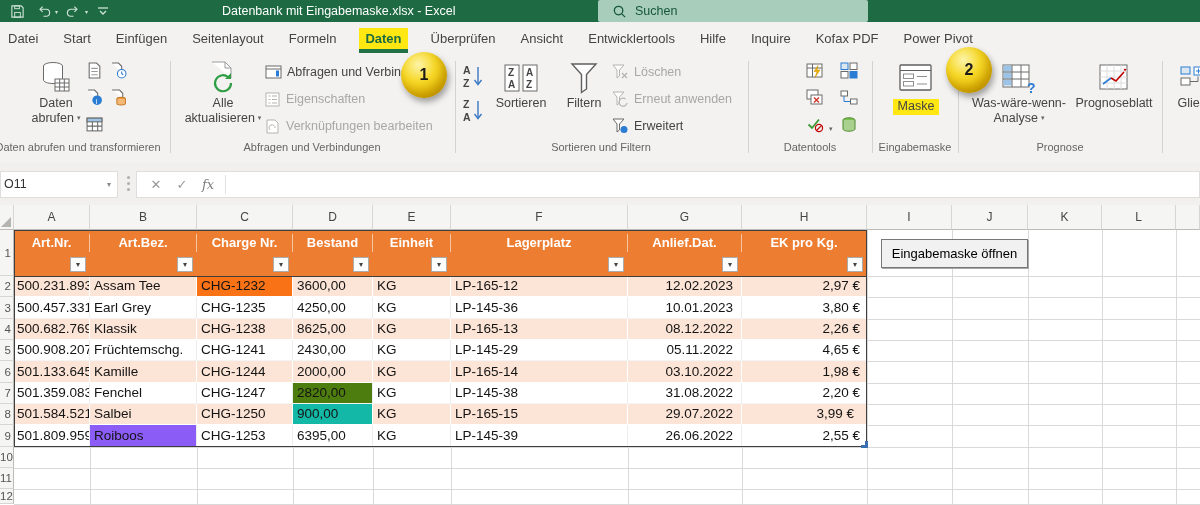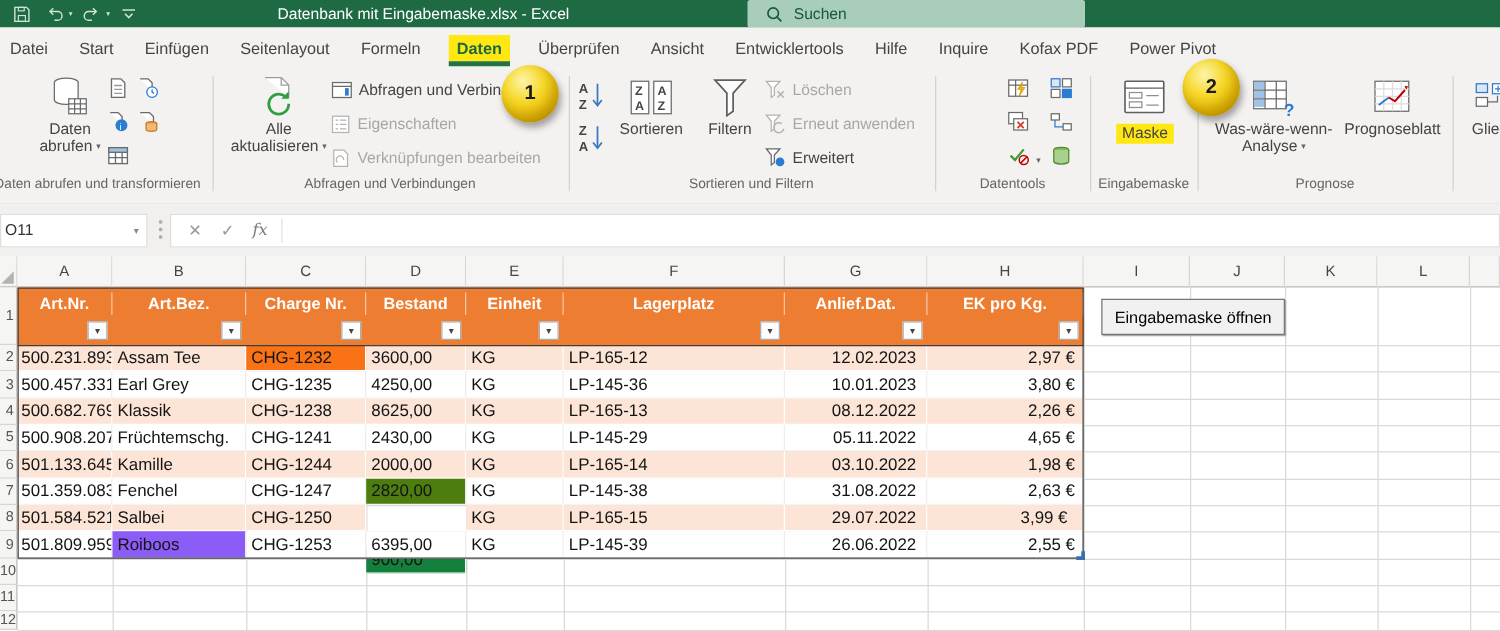--- a/index.html
+++ b/index.html
@@ -516,25 +516,25 @@
     <div class="tcell" style="left: 451px; top: 156px; width: 177px; height: 22px; line-height: 21px; background: rgb(252, 228, 214); border-right: 1px solid rgb(255, 255, 255); border-bottom: 1px solid rgb(255, 255, 255); padding-left: 4px;">LP-165-14</div>
     <div class="tcell" style="left: 628px; top: 156px; width: 114px; height: 22px; line-height: 21px; background: rgb(252, 228, 214); border-right: 1px solid rgb(255, 255, 255); border-bottom: 1px solid rgb(255, 255, 255); text-align: right; padding-right: 8px;">03.10.2022</div>
     <div class="tcell" style="left: 742px; top: 156px; width: 125px; height: 22px; line-height: 21px; background: rgb(252, 228, 214); border-right: 1px solid rgb(255, 255, 255); border-bottom: 1px solid rgb(255, 255, 255); text-align: right; padding-right: 6px;">1,98 €</div>
     <div class="tcell" style="left: 14px; top: 178px; width: 76px; height: 21px; line-height: 20px; background: rgb(255, 255, 255); border-right: 1px solid rgb(237, 237, 237); border-bottom: 1px solid rgb(244, 244, 244); padding-left: 3px;">501.359.083</div>
     <div class="tcell" style="left: 90px; top: 178px; width: 107px; height: 21px; line-height: 20px; background: rgb(255, 255, 255); border-right: 1px solid rgb(237, 237, 237); border-bottom: 1px solid rgb(244, 244, 244); padding-left: 4px;">Fenchel</div>
     <div class="tcell" style="left: 197px; top: 178px; width: 96px; height: 21px; line-height: 20px; background: rgb(255, 255, 255); border-right: 1px solid rgb(237, 237, 237); border-bottom: 1px solid rgb(244, 244, 244); padding-left: 4px;">CHG-1247</div>
     <div class="tcell" style="left: 293px; top: 178px; width: 80px; height: 21px; line-height: 20px; background: #4d7c0f; border-right: 1px solid rgb(237, 237, 237); border-bottom: 1px solid rgb(244, 244, 244); padding-left: 4px;">2820,00</div>
     <div class="tcell" style="left: 373px; top: 178px; width: 78px; height: 21px; line-height: 20px; background: rgb(255, 255, 255); border-right: 1px solid rgb(237, 237, 237); border-bottom: 1px solid rgb(244, 244, 244); padding-left: 4px;">KG</div>
     <div class="tcell" style="left: 451px; top: 178px; width: 177px; height: 21px; line-height: 20px; background: rgb(255, 255, 255); border-right: 1px solid rgb(237, 237, 237); border-bottom: 1px solid rgb(244, 244, 244); padding-left: 4px;">LP-145-38</div>
     <div class="tcell" style="left: 628px; top: 178px; width: 114px; height: 21px; line-height: 20px; background: rgb(255, 255, 255); border-right: 1px solid rgb(237, 237, 237); border-bottom: 1px solid rgb(244, 244, 244); text-align: right; padding-right: 8px;">31.08.2022</div>
-    <div class="tcell" style="left: 742px; top: 178px; width: 125px; height: 21px; line-height: 20px; background: rgb(255, 255, 255); border-right: 1px solid rgb(237, 237, 237); border-bottom: 1px solid rgb(244, 244, 244); text-align: right; padding-right: 6px;">2,63 €</div>
+    <div class="tcell" style="left: 742px; top: 178px; width: 125px; height: 21px; line-height: 20px; background: rgb(255, 255, 255); border-right: 1px solid rgb(237, 237, 237); border-bottom: 1px solid rgb(244, 244, 244); text-align: right; padding-right: 6px;">2,20 €</div>
     <div class="tcell" style="left: 14px; top: 199px; width: 76px; height: 21px; line-height: 20px; background: rgb(252, 228, 214); border-right: 1px solid rgb(255, 255, 255); border-bottom: 1px solid rgb(255, 255, 255); padding-left: 3px;">501.584.521</div>
     <div class="tcell" style="left: 90px; top: 199px; width: 107px; height: 21px; line-height: 20px; background: rgb(252, 228, 214); border-right: 1px solid rgb(255, 255, 255); border-bottom: 1px solid rgb(255, 255, 255); padding-left: 4px;">Salbei</div>
     <div class="tcell" style="left: 197px; top: 199px; width: 96px; height: 21px; line-height: 20px; background: rgb(252, 228, 214); border-right: 1px solid rgb(255, 255, 255); border-bottom: 1px solid rgb(255, 255, 255); padding-left: 4px;">CHG-1250</div>
-    <div class="tcell" style="left: 293px; top: 199px; width: 80px; height: 21px; line-height: 20px; background: #15803d; border-right: 1px solid rgb(255, 255, 255); border-bottom: 1px solid rgb(255, 255, 255); padding-left: 4px; margin-top: 34px;">900,00</div>
+    <div class="tcell" style="left: 293px; top: 199px; width: 80px; height: 21px; line-height: 20px; background: #14b8a6; border-right: 1px solid rgb(255, 255, 255); border-bottom: 1px solid rgb(255, 255, 255); padding-left: 4px;">900,00</div>
     <div class="tcell" style="left: 373px; top: 199px; width: 78px; height: 21px; line-height: 20px; background: rgb(252, 228, 214); border-right: 1px solid rgb(255, 255, 255); border-bottom: 1px solid rgb(255, 255, 255); padding-left: 4px;">KG</div>
     <div class="tcell" style="left: 451px; top: 199px; width: 177px; height: 21px; line-height: 20px; background: rgb(252, 228, 214); border-right: 1px solid rgb(255, 255, 255); border-bottom: 1px solid rgb(255, 255, 255); padding-left: 4px;">LP-165-15</div>
     <div class="tcell" style="left: 628px; top: 199px; width: 114px; height: 21px; line-height: 20px; background: rgb(252, 228, 214); border-right: 1px solid rgb(255, 255, 255); border-bottom: 1px solid rgb(255, 255, 255); text-align: right; padding-right: 8px;">29.07.2022</div>
     <div class="tcell" style="left: 742px; top: 199px; width: 125px; height: 21px; line-height: 20px; background: rgb(252, 228, 214); border-right: 1px solid rgb(255, 255, 255); border-bottom: 1px solid rgb(255, 255, 255); text-align: right; padding-right: 12px;">3,99 €</div>
     <div class="tcell" style="left: 14px; top: 220px; width: 76px; height: 22px; line-height: 21px; background: rgb(255, 255, 255); border-right: 1px solid rgb(237, 237, 237); border-bottom: 1px solid rgb(244, 244, 244); padding-left: 3px;">501.809.959</div>
     <div class="tcell" style="left: 90px; top: 220px; width: 107px; height: 22px; line-height: 21px; background: #8b5cf6; border-right: 1px solid rgb(237, 237, 237); border-bottom: 1px solid rgb(244, 244, 244); padding-left: 4px;">Roiboos</div>
     <div class="tcell" style="left: 197px; top: 220px; width: 96px; height: 22px; line-height: 21px; background: rgb(255, 255, 255); border-right: 1px solid rgb(237, 237, 237); border-bottom: 1px solid rgb(244, 244, 244); padding-left: 4px;">CHG-1253</div>
     <div class="tcell" style="left: 293px; top: 220px; width: 80px; height: 22px; line-height: 21px; background: rgb(255, 255, 255); border-right: 1px solid rgb(237, 237, 237); border-bottom: 1px solid rgb(244, 244, 244); padding-left: 4px;">6395,00</div>
     <div class="tcell" style="left: 373px; top: 220px; width: 78px; height: 22px; line-height: 21px; background: rgb(255, 255, 255); border-right: 1px solid rgb(237, 237, 237); border-bottom: 1px solid rgb(244, 244, 244); padding-left: 4px;">KG</div>
     <div class="tcell" style="left: 451px; top: 220px; width: 177px; height: 22px; line-height: 21px; background: rgb(255, 255, 255); border-right: 1px solid rgb(237, 237, 237); border-bottom: 1px solid rgb(244, 244, 244); padding-left: 4px;">LP-145-39</div>

